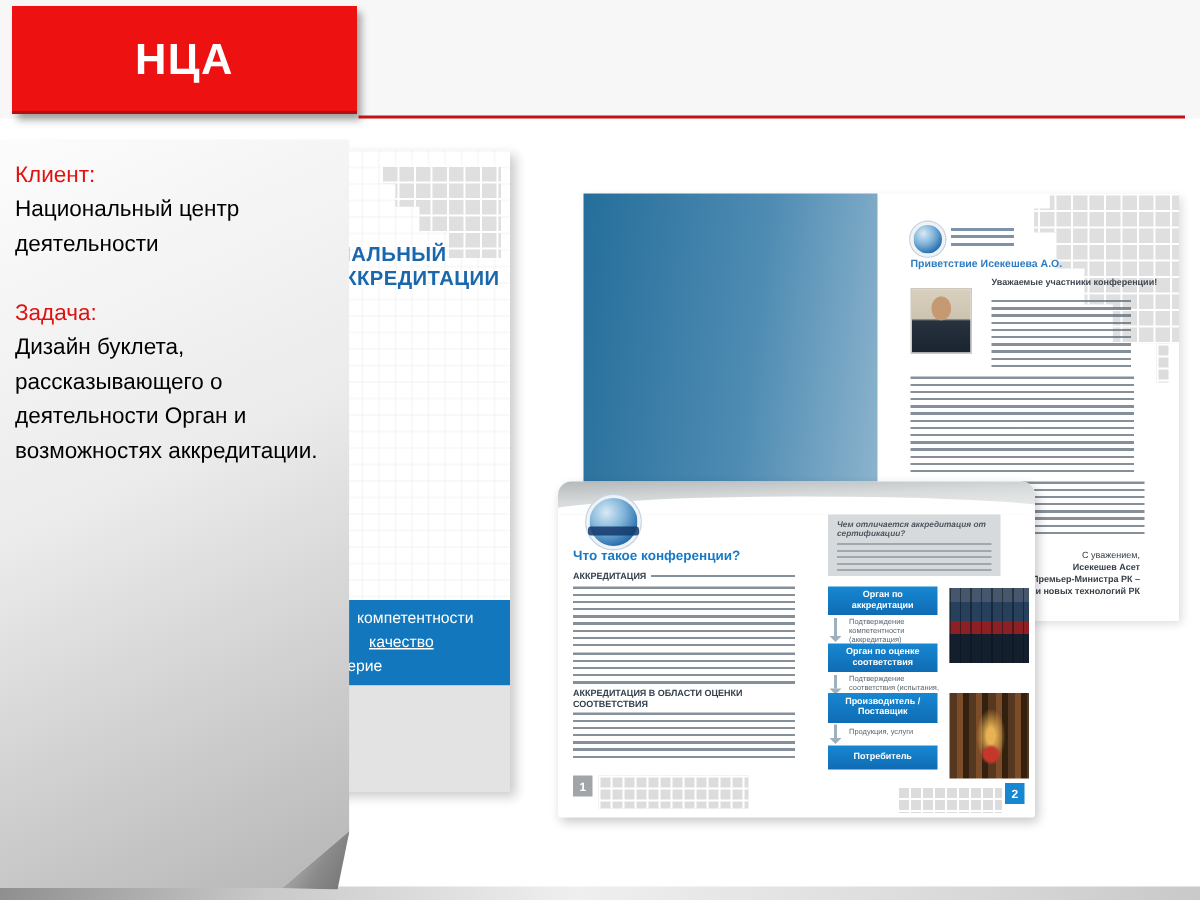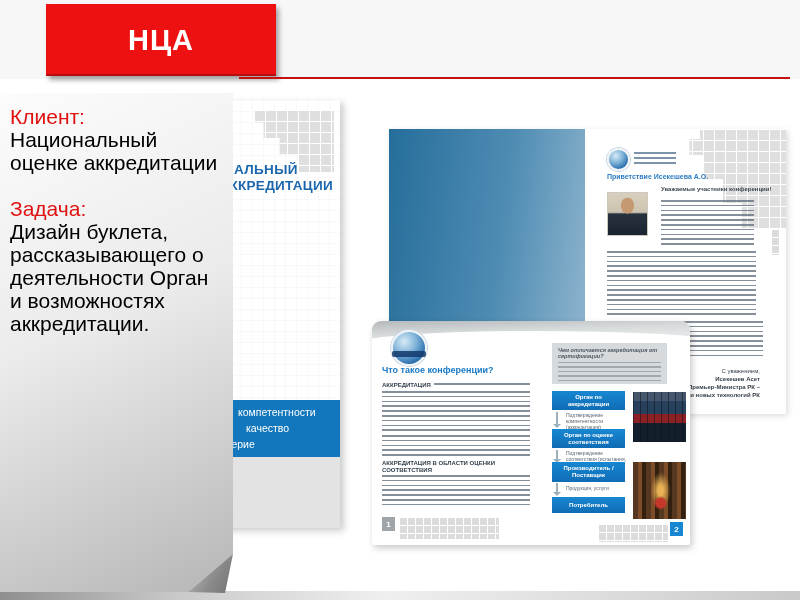--- a/index.html
+++ b/index.html
@@ -4,21 +4,21 @@
 <style>
   html,body{margin:0;padding:0;background:#fff;}
   body{width:800px;height:600px;font-family:"Liberation Sans","DejaVu Sans",sans-serif;}
   #slide{position:relative;width:800px;height:600px;background:#fff;overflow:hidden;}
   .abs{position:absolute;}
 
   
   .header-band{left:0;top:0;width:800px;height:79px;background:#f7f7f7;}
   .nca-badge{left:8px;top:4px;width:230px;height:72px;background:#ee1111;
     box-shadow:3px 4px 5px rgba(0,0,0,.35), inset 0 -2px 0 #b40e0e;
-    display:flex;align-items:center;justify-content:center;margin-left:38px;}
+    display:flex;align-items:center;justify-content:center;}
   .nca-badge span{color:#fff;font-size:29px;font-weight:bold;letter-spacing:1px;}
   .slide-title{right:25px;top:30px;font-size:31px;color:#e21313;}
   .red-line{left:239px;top:77px;width:551px;height:2px;background:#c51111;}
 
   
   .cover{left:120px;top:100px;width:220px;height:428px;background:#fff;z-index:1;
     box-shadow:4px 3px 7px rgba(0,0,0,.20);}
   .cover::before{content:"";position:absolute;inset:0;
     background-image:linear-gradient(90deg,rgba(0,0,0,.025) 1px,transparent 1px),
       linear-gradient(rgba(0,0,0,.025) 1px,transparent 1px);
@@ -27,30 +27,30 @@
     background-image:linear-gradient(90deg,#fff 1.5px,transparent 1.5px),
       linear-gradient(#fff 1.5px,transparent 1.5px);
     background-size:11px 11px;}
   .checker.small{background-size:8px 8px;background-color:#dcdcdc;}
   .cover-mosaic{right:6px;top:10px;width:80px;height:62px;
     clip-path:polygon(100% 0,100% 100%,55% 100%,55% 72%,32% 72%,32% 45%,12% 45%,12% 20%,0 20%,0 0);}
   .cover-title{left:48px;top:62px;color:#1b67ad;font-weight:bold;font-size:13.5px;line-height:16px;letter-spacing:.3px;}
   .cover-title .l1{margin-left:5px;}
   .cover-band{left:0;top:300px;width:220px;height:57px;background:#1277bc;}
   .cover-band div{position:absolute;color:#fff;font-size:10.5px;line-height:13px;}
-  .cv0{left:118px;top:6px;} .cv1{left:126px;top:22px;} .cv2{left:94px;top:38px;}
+  .cv0{left:118px;top:6px;} .cv1{left:126px;top:22px;text-decoration:underline;} .cv2{left:94px;top:38px;}
   .cover-gray{left:0;top:357px;width:220px;height:71px;background:#e3e3e3;}
 
   
   .brief-card{left:0;top:93px;width:233px;height:499px;z-index:2;
     background:linear-gradient(155deg,#fcfcfc 0%,#ebebeb 45%,#b6b6b6 100%);
     box-shadow:4px 2px 6px rgba(0,0,0,.28);
     clip-path:polygon(0 0,233px 0,233px 461px,188px 499px,0 499px);
     padding:0;box-sizing:border-box;}
-  .brief-text{position:absolute;left:10px;top:12px;width:215px;font-size:21px;line-height:23px;color:#000;}
+  .brief-text{position:absolute;left:10px;top:12px;width:215px;font-size:15px;line-height:23px;color:#000;}
   .brief-text .label{color:#e01111;}
   .brief-text .gap{height:23px;}
   .page-curl{left:186px;top:547px;width:49px;height:48px;z-index:2;
     clip-path:polygon(2px 45px,47px 7px,39px 46px);
     background:linear-gradient(120deg,#cdcdcd 0%,#8a8a8a 60%,#6f6f6f 100%);}
 
   
   .spread1{left:389px;top:129px;width:397px;height:285px;background:#fff;z-index:3;
     box-shadow:2px 2px 6px rgba(0,0,0,.14);}
   .s1-blue{left:0;top:0;width:196px;height:285px;
@@ -147,21 +147,21 @@
       <div class="cv0">компетентности</div>
       <div class="cv1">качество</div>
       <div class="cv2">доверие</div>
     </div>
     <div class="abs cover-gray"></div>
   </div>
 
   <div class="abs brief-card">
     <div class="brief-text">
       <div class="label">Клиент:</div>
-      <div>Национальный оценке аккредитации</div>
+      <div>Национальный центр деятельности</div>
       <div class="gap"></div>
       <div class="label">Задача:</div>
       <div>Дизайн буклета, рассказывающего о деятельности Орган и возможностях аккредитации.</div>
     </div>
   </div>
   <div class="abs page-curl"></div>
 
   <div class="abs spread1">
     <div class="abs s1-blue"></div>
     <div class="abs checker s1-mosaic"></div>

